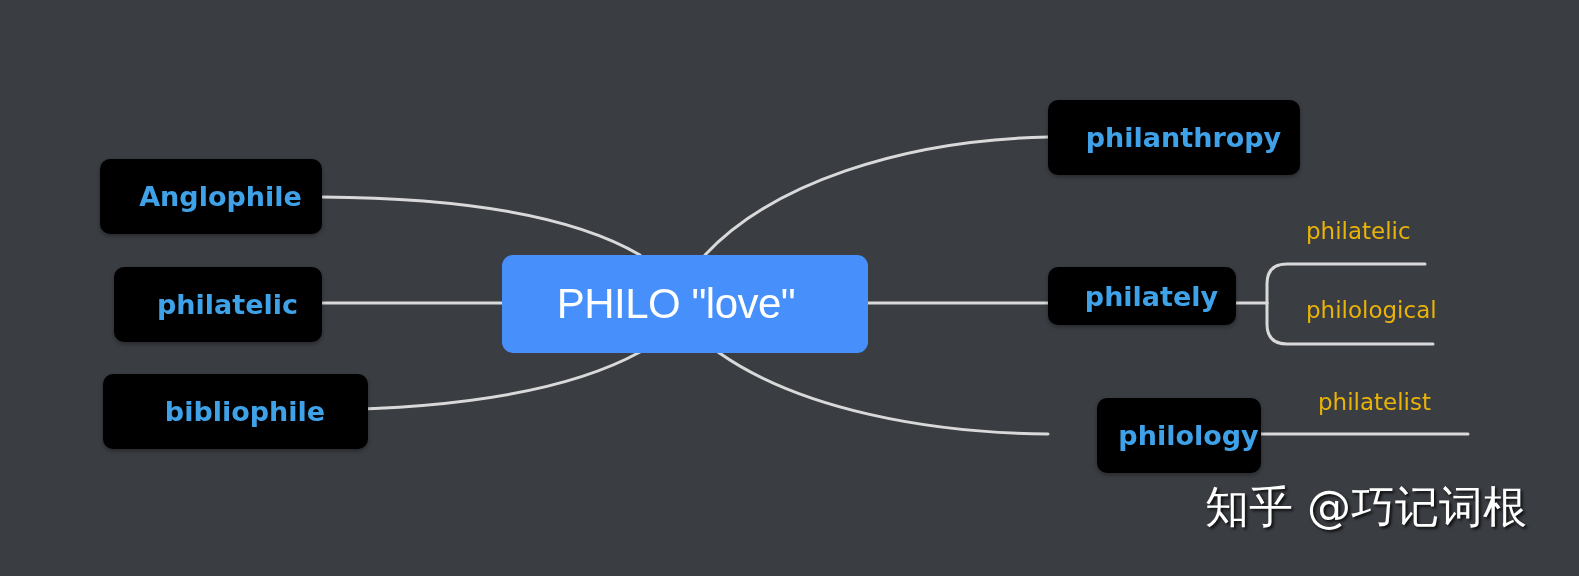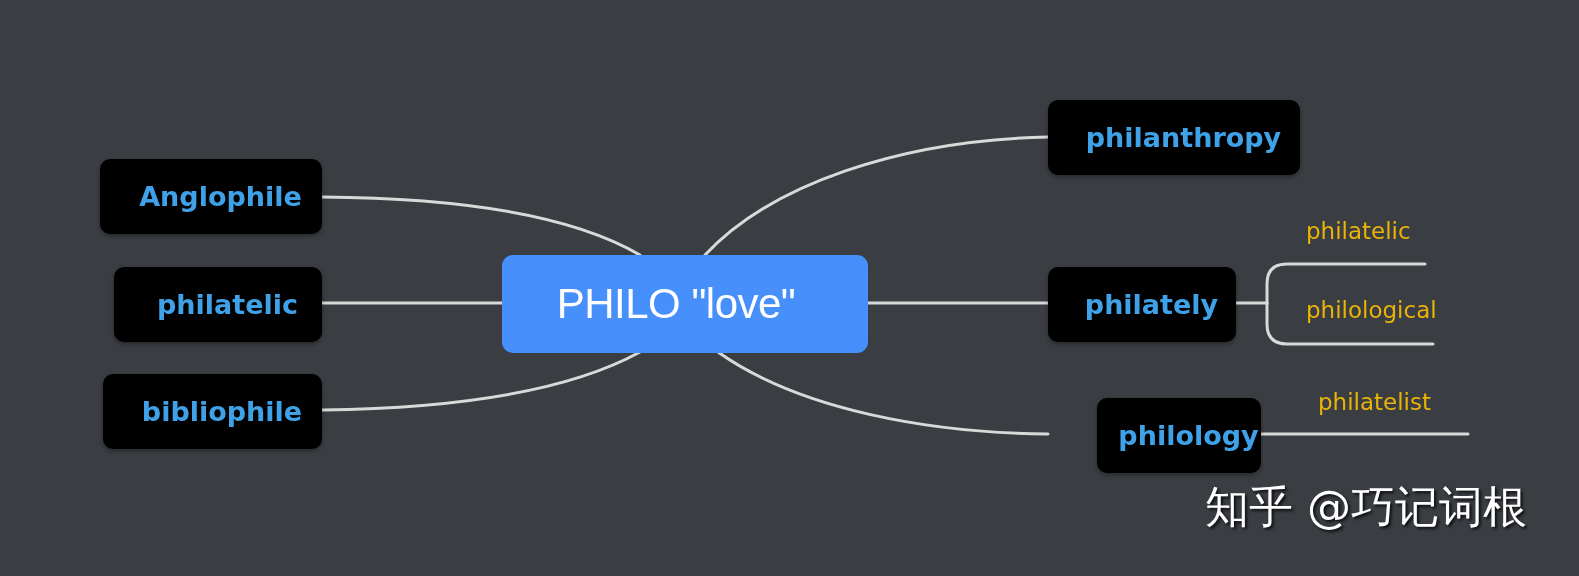--- a/index.html
+++ b/index.html
@@ -83,28 +83,28 @@
   <div class="central" style="left:502px; top:255px; width:366px; height:98px;">
     <span>PHILO "love"</span>
   </div>
 
   <div class="node" style="left:100px; top:159px; width:222px; height:75px;">
     <span>Anglophile</span>
   </div>
   <div class="node" style="left:114px; top:267px; width:208px; height:75px;">
     <span>philatelic</span>
   </div>
-  <div class="node" style="left:103px; top:374px; width:219px; height:75px;">
+  <div class="node" style="left:103px; top:374px; width:265px; height:75px;">
     <span>bibliophile</span>
   </div>
 
   <div class="node" style="left:1048px; top:100px; width:252px; height:75px;">
     <span>philanthropy</span>
   </div>
-  <div class="node" style="left:1048px; top:267px; width:188px; height:75px;">
+  <div class="node" style="left:1048px; top:267px; width:188px; height:58px;">
     <span>philately</span>
   </div>
   <div class="node" style="left:1097px; top:398px; width:164px; height:75px;">
     <span>philology</span>
   </div>
 
   <div class="sub" style="left:1306px; top:218px;">philatelic</div>
   <div class="sub" style="left:1306px; top:297px;">philological</div>
   <div class="sub" style="left:1318px; top:389px;">philatelist</div>
 

